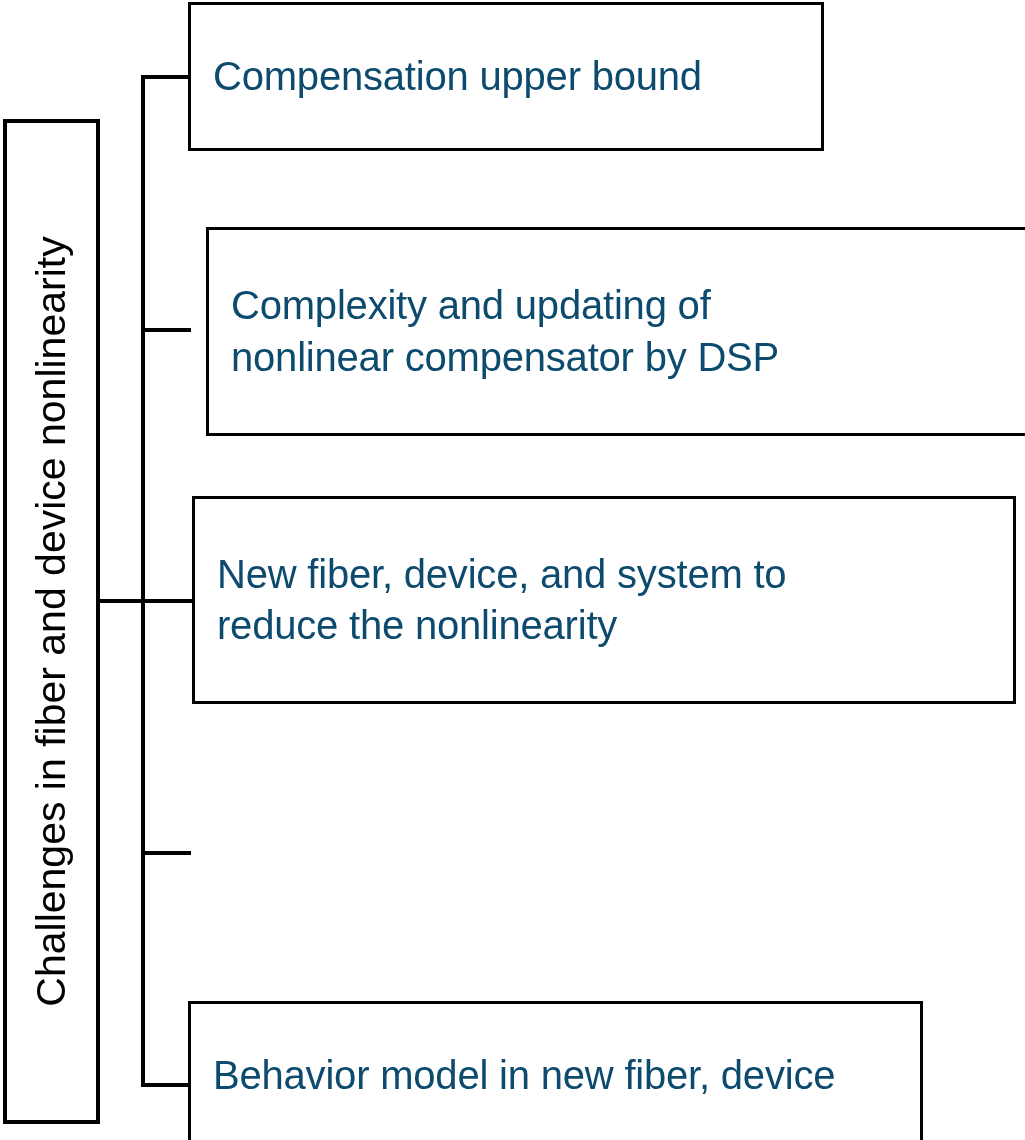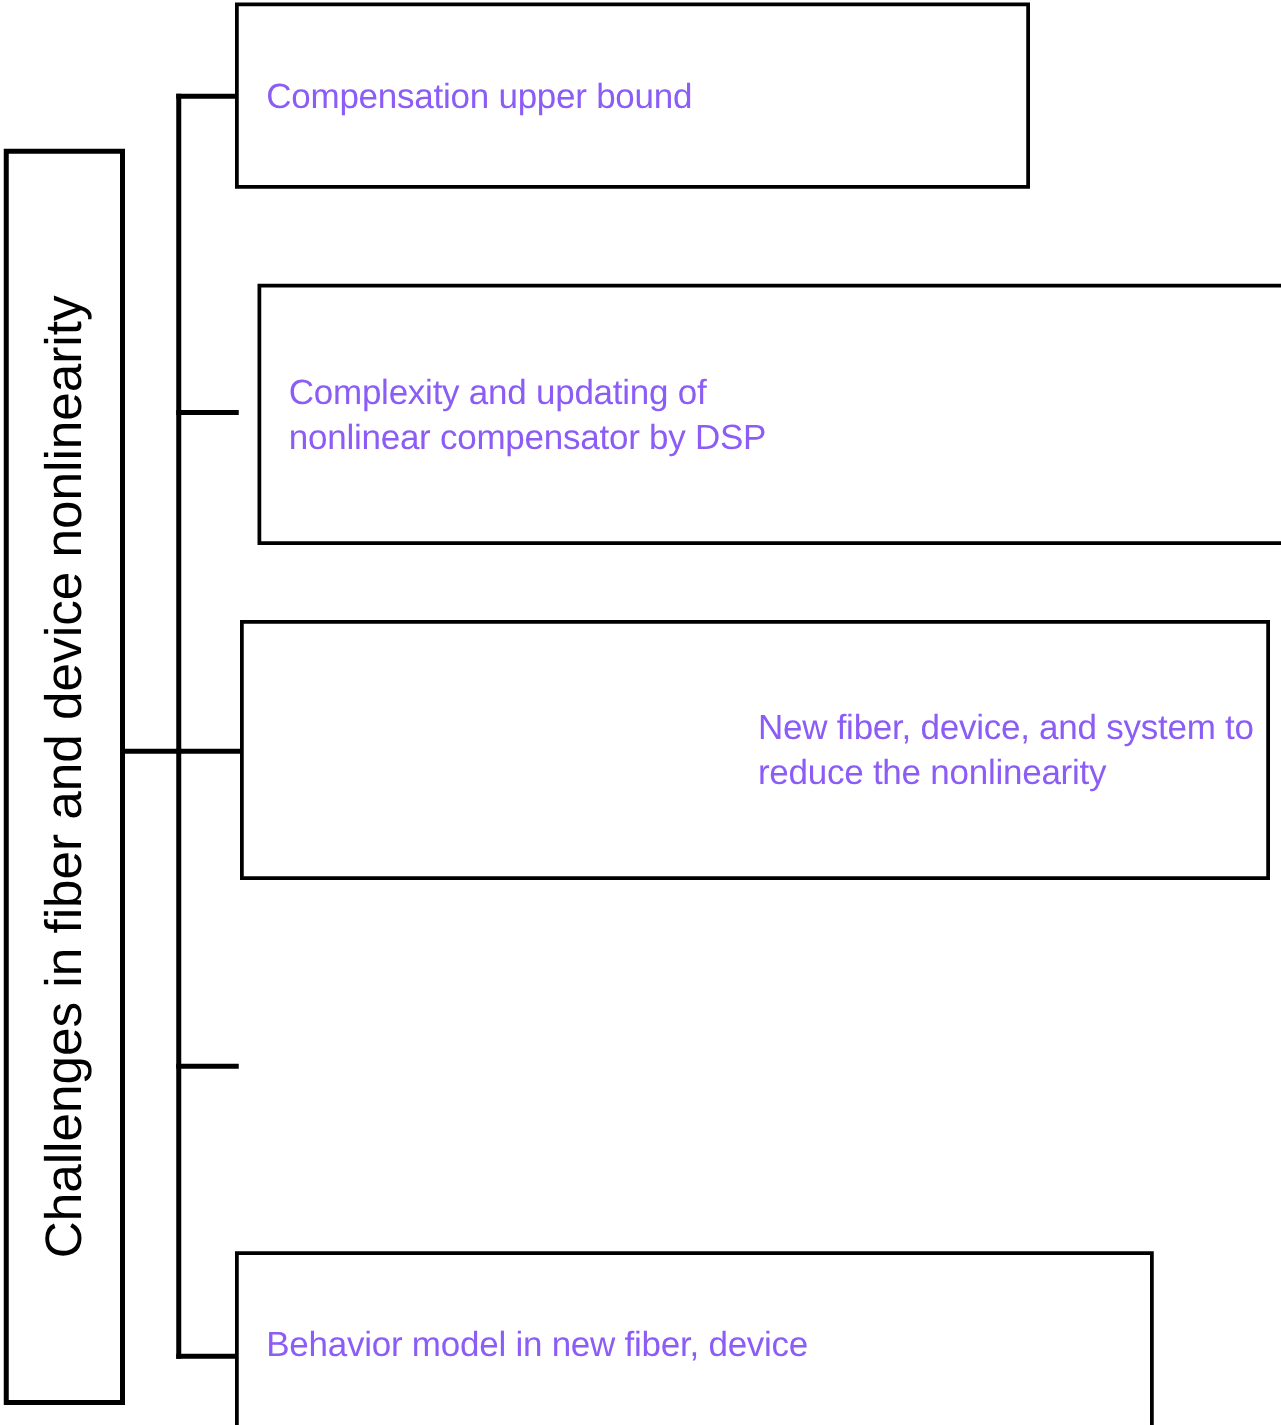--- a/index.html
+++ b/index.html
@@ -21,23 +21,23 @@
   .node-box {
     position: absolute;
     box-sizing: border-box;
     border: 3px solid #000000;
     background: #ffffff;
     display: flex;
     align-items: center;
     z-index: 2;
   }
   .node-label {
-    font-size: 28px;
+    font-size: 40px;
     line-height: 1.28;
-    color: #8b5cf6;
+    color: #0c4a6e;
     padding-left: 22px;
     padding-right: 10px;
     white-space: pre-line;
     letter-spacing: -0.2px;
   }
 
   
   #root-box {
     left: 3px;
     top: 119px;
@@ -69,21 +69,21 @@
 
   #branch-1 { left: 141px; top: 75px;   width: 50px; }
   #branch-2 { left: 141px; top: 328px;  width: 50px; }
   #branch-3 { left: 141px; top: 599px;  width: 52px; }
   #branch-4 { left: 141px; top: 851px;  width: 50px; }
   #branch-5 { left: 141px; top: 1083px; width: 50px; }
 
   
   #box-1 { left: 188px; top: 2px;    width: 636px; height: 149px; }
   #box-2 { left: 206px; top: 227px;  width: 834px; height: 209px; }
-  #box-3 { left: 192px; top: 496px;  width: 824px; height: 208px; justify-content: flex-end; }
+  #box-3 { left: 192px; top: 496px;  width: 824px; height: 208px; }
   #box-4 { left: 190px; top: 744px;  width: 824px; height: 207px; }
   #box-5 { left: 188px; top: 953px;  width: 735px; height: 150px; margin-top: 48px; }
 </style>
 </head>
 <body>
 
 <div id="diagram">
 
   <div class="line line-v" id="trunk"></div>
   <div class="line line-h" id="stem-root"></div>

